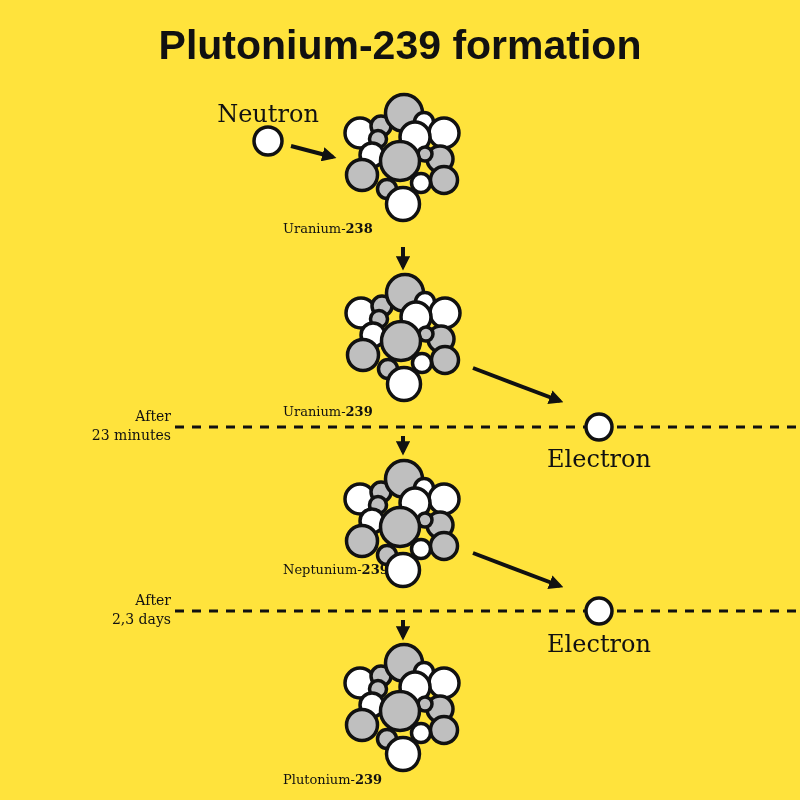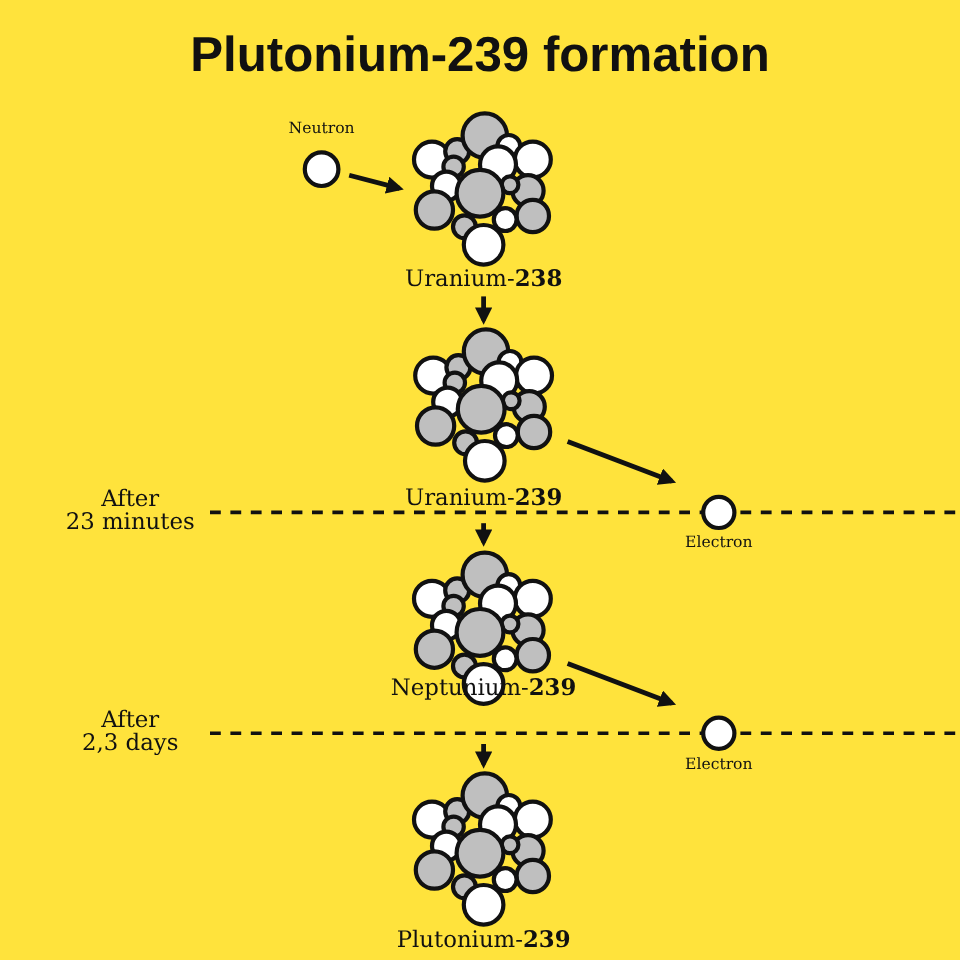--- a/index.html
+++ b/index.html
@@ -17,31 +17,31 @@
     color:var(--text);
   }
   .abs{position:absolute;}
   #title{
     left:0;top:22px;width:800px;text-align:center;
     font-family:"Liberation Sans", sans-serif;
     font-weight:bold;font-size:41px;letter-spacing:0px;
     color:var(--text);
   }
   .particle-label{
-    font-size:13px;text-align:center;line-height:1.1;
+    font-size:24px;text-align:center;line-height:1.1;
     color:var(--text);
   }
   .stage-label{
-    left:283px;width:240px;text-align:center;
-    font-size:19px;color:var(--text);
+    left:283px;width:240px;text-align:left;
+    font-size:13px;color:var(--text);
   }
   .stage-label b, .particle-label b{font-weight:bold;}
   .after-note{
-    left:46px;width:125px;text-align:center;
-    font-size:19px;line-height:19px;color:var(--text);
+    left:46px;width:125px;text-align:right;
+    font-size:14px;line-height:19px;color:var(--text);
   }
   .after-note .dur{font-weight:normal;}
   #diagram{position:absolute;left:0;top:0;overflow:visible;}
   #diagram .g{fill:var(--nucleon-gray);}
   #diagram .w{fill:var(--nucleon-white);}
   #diagram circle, #diagram use{stroke:var(--outline);}
   .stroked{stroke:var(--outline);stroke-width:3.5;}
   .arrow{stroke:var(--outline);stroke-width:4;fill:none;}
   .dashline{stroke:var(--outline);stroke-width:3;stroke-dasharray:9 8;fill:none;}
 </style>

